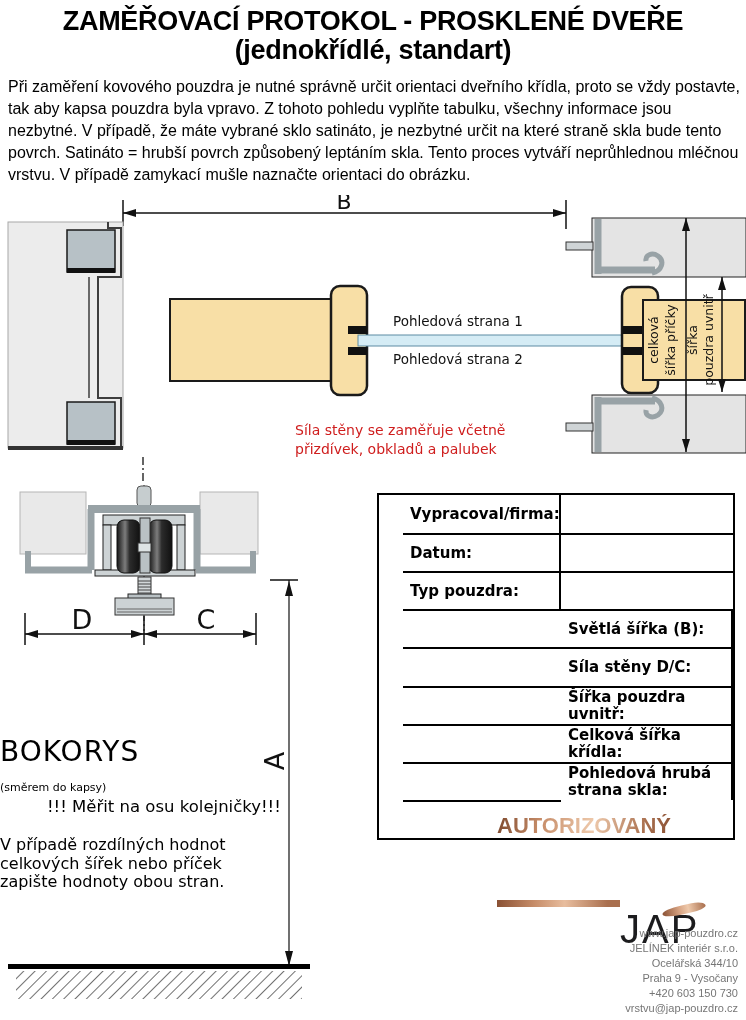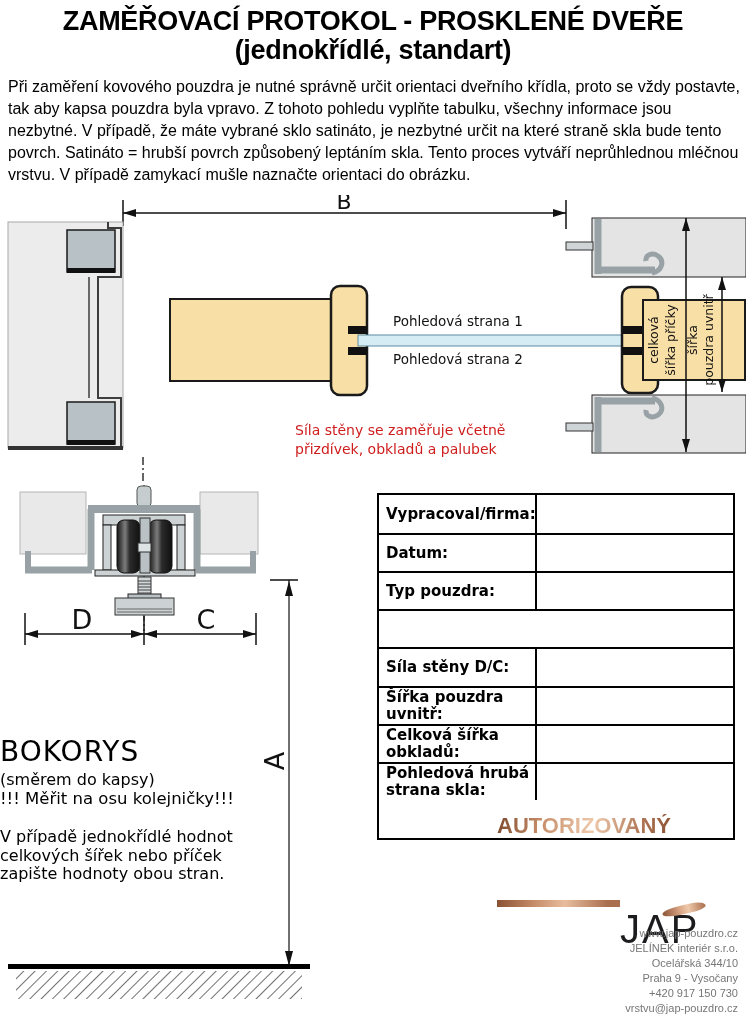--- a/index.html
+++ b/index.html
@@ -21,28 +21,28 @@
   text.dim{font-size:22px;}
   text.dimbig{font-size:27px;}
   text.side-label{font-size:13.5px;}
   text.red-note{font-size:14px;fill:#cf1d1d;}
   text.rot-label{font-size:12.5px;}
 
   
   .bokorys-block{position:absolute;left:0;top:736px;width:282px;
                  font-family:"DejaVu Sans",sans-serif;}
   .bk-title{font-size:28px;line-height:32px;letter-spacing:1px;}
-  .bk-sub{font-size:16px;line-height:19px;margin-top:2px;}
-  .bk-warn{font-size:16.5px;line-height:19px;}
+  .bk-sub{font-size:11px;line-height:19px;margin-top:10px;}
+  .bk-warn{font-size:16.5px;line-height:19px;margin-left:47px;}
   .bk-note{font-size:16px;line-height:18.5px;margin-top:20px;}
 
   
   .form-table{position:absolute;left:377px;top:493px;width:358px;height:347px;
               box-sizing:border-box;border:2px solid #000;display:grid;
-              grid-template-columns:158px 1fr;grid-template-rows:repeat(9,1fr);}
+              grid-template-columns:158px 1fr;grid-template-rows:repeat(9,1fr);padding-left:24px;}
   .ft-label{border-right:2px solid #000;border-top:2px solid #000;
             font-family:"DejaVu Sans",sans-serif;font-weight:bold;
             font-size:15px;line-height:17px;
             padding:1px 2px 1px 7px;display:flex;align-items:center;}
   .ft-value{border-top:2px solid #000;}
   .ft-label.first,.ft-value.first{border-top:none;}
 
   
   .copper-text{background:linear-gradient(100deg,#7d482c 0%,#c08albc 20%,#d9a584 45%,#eec9ab 60%,#a96f4e 85%,#8a5134 100%);
                background:linear-gradient(100deg,#7d482c 0%,#c68c68 25%,#eec9ab 55%,#a96f4e 85%,#8a5134 100%);
@@ -223,51 +223,52 @@
     <text class="dimbig" x="277" y="283" text-anchor="middle" transform="rotate(-90 277 276)">A</text>
 
     <rect x="8" y="479" width="302" height="5" fill="#000"></rect>
     <rect x="16" y="486" width="286" height="28" fill="url(#hatch)"></rect>
   </svg>
 
   <div class="bokorys-block">
     <div class="bk-title">BOKORYS</div>
     <div class="bk-sub">(směrem do kapsy)</div>
     <div class="bk-warn">!!! Měřit na osu kolejničky!!!</div>
-    <div class="bk-note">V případě jednokřídlé hodnot celkových šířek nebo příček zapište hodnoty obou stran.</div>
+    <div class="bk-note">V případě rozdílných hodnot celkových šířek nebo příček zapište hodnoty obou stran.</div>
   </div>
 
   <div class="form-table">
     <div class="ft-label first">Vypracoval/firma:</div>
     <div class="ft-value first"></div>
     <div class="ft-label">Datum:</div>
     <div class="ft-value"></div>
     <div class="ft-label">Typ pouzdra:</div>
     <div class="ft-value"></div>
     <div class="ft-value"></div>
+    <div class="ft-label">Světlá šířka (B):</div>
     <div class="ft-value"></div>
     <div class="ft-label">Síla stěny D/C:</div>
     <div class="ft-value"></div>
     <div class="ft-label">Šířka pouzdra uvnitř:</div>
     <div class="ft-value"></div>
-    <div class="ft-label">Celková šířka obkladů:</div>
+    <div class="ft-label">Celková šířka křídla:</div>
     <div class="ft-value"></div>
     <div class="ft-label">Pohledová hrubá strana skla:</div>
     <div class="ft-value"></div>
   </div>
 
   <div class="badge">
     <div class="copper-text">AUTORIZOVANÝ</div>
   </div>
   <div class="copper-bar"></div>
   <div class="jap-logo">JAP</div>
   <div class="jap-swoosh"></div>
 
   <div class="contact">
     <div>www.jap-pouzdro.cz</div>
     <div>JELÍNEK interiér s.r.o.</div>
     <div>Ocelářská 344/10</div>
     <div>Praha 9 - Vysočany</div>
-    <div>+420 917 150 730</div>
+    <div>+420 603 150 730</div>
     <div>vrstvu@jap-pouzdro.cz</div>
   </div>
 
 </div>
 
 </body></html>

